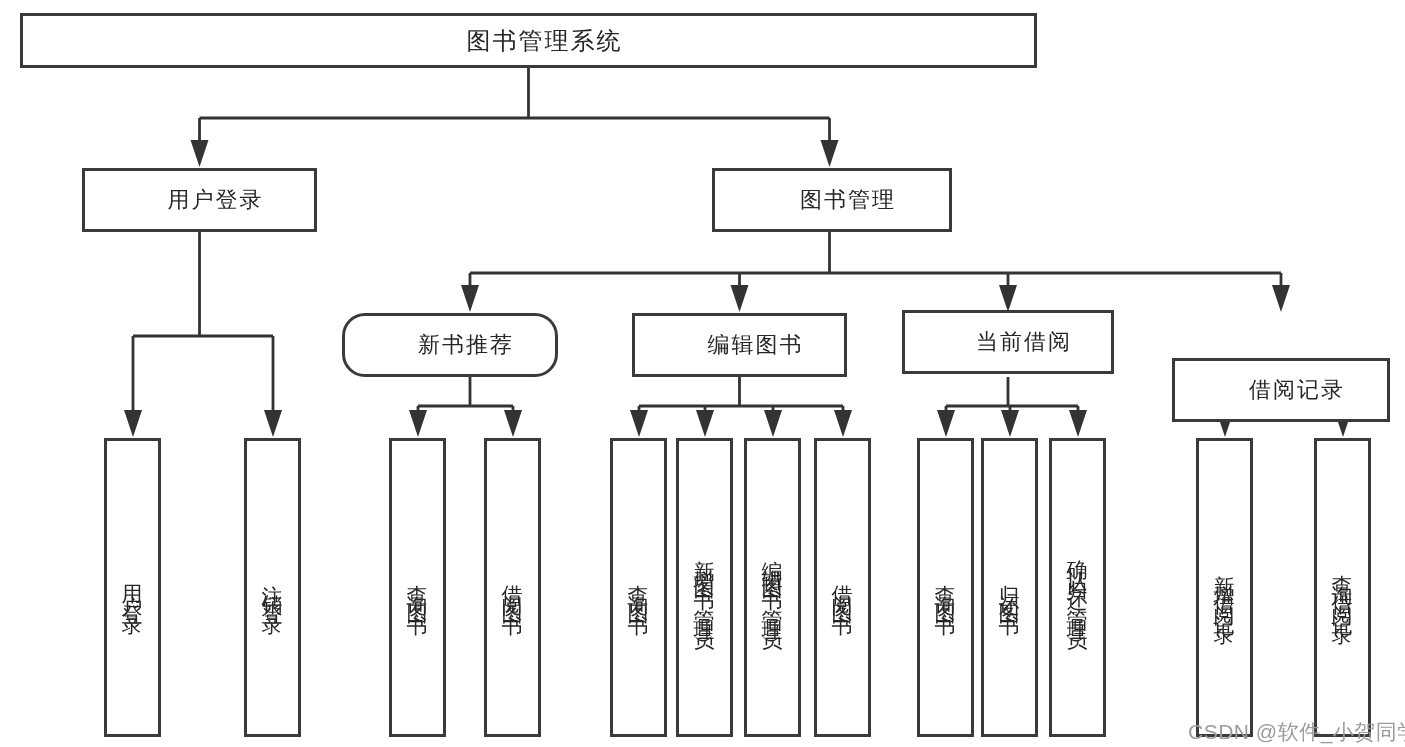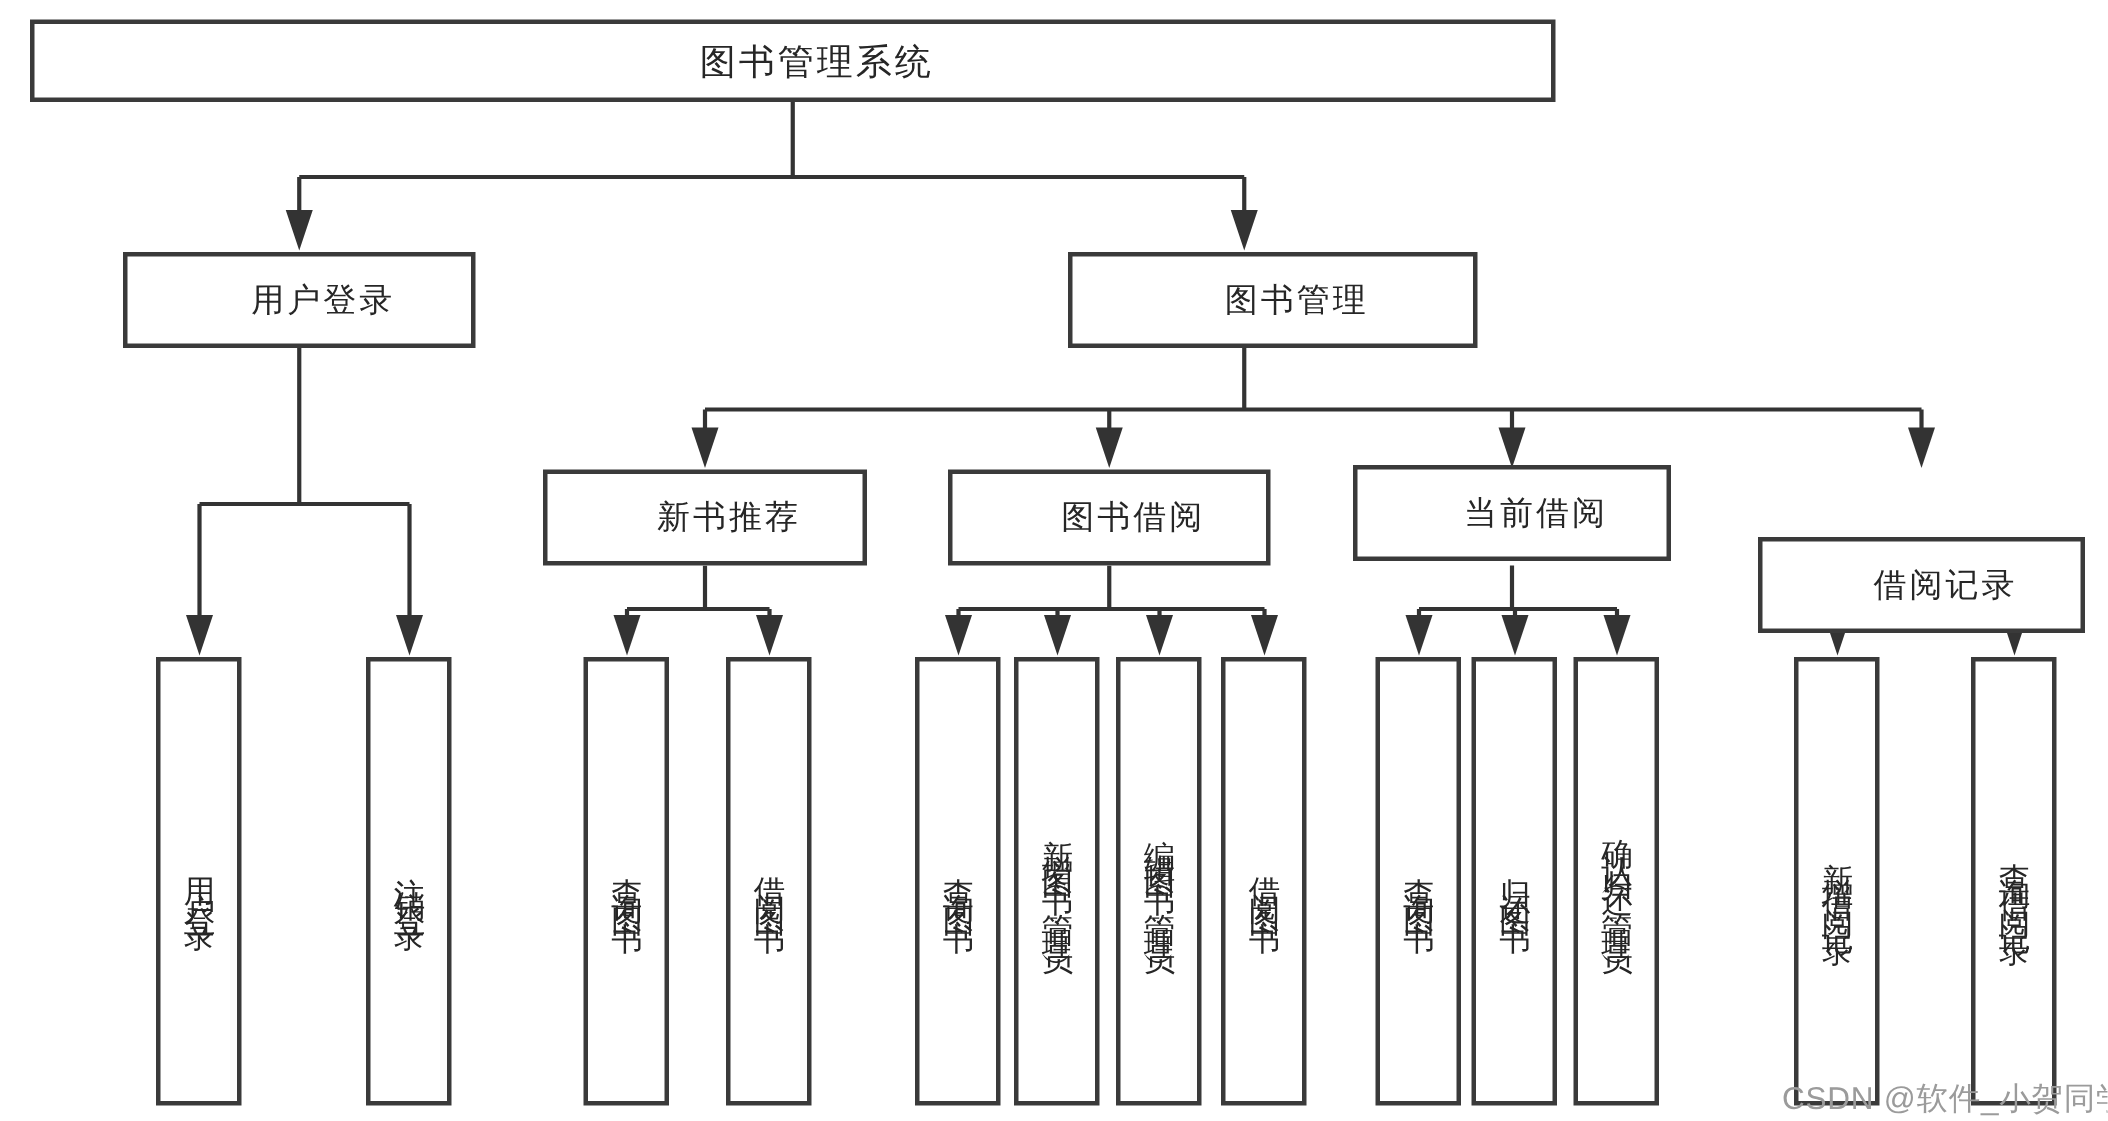--- a/index.html
+++ b/index.html
@@ -110,24 +110,24 @@
       <polygon points="1001,410 1019,410 1010,437"></polygon>
       <polygon points="1069,410 1087,410 1078,437"></polygon>
       <polygon points="1216,410 1234,410 1225,437"></polygon>
       <polygon points="1334,410 1352,410 1343,437"></polygon>
     </g>
   </svg>
 
   <div class="node" style="left:20px; top:13px; width:1017px; height:55px; font-size:24px;">图书管理系统</div>
 
   <div class="node" style="left:82px; top:168px; width:235px; height:64px;">用户登录</div>
-  <div class="node" style="left:712px; top:168px; width:273px; height:64px;">图书管理</div>
+  <div class="node" style="left:712px; top:168px; width:240px; height:64px;">图书管理</div>
 
-  <div class="node" style="left:362px; top:313px; width:216px; height:64px;">新书推荐</div>
-  <div class="node" style="left:632px; top:313px; width:215px; height:64px;">图书借阅</div>
+  <div class="node" style="left:342px; top:313px; width:216px; height:64px;border-radius:23px;">新书推荐</div>
+  <div class="node" style="left:632px; top:313px; width:215px; height:64px;">编辑图书</div>
   <div class="node" style="left:902px; top:310px; width:212px; height:64px;">当前借阅</div>
   <div class="node" style="left:1172px; top:313px; width:218px; height:64px;margin-top:45px;">借阅记录</div>
 
   <div class="leaf" style="left:104px;">
     <span class="vtext">用户登录</span>
   </div>
   <div class="leaf" style="left:244px;">
     <span class="vtext">注销登录</span>
   </div>
 

